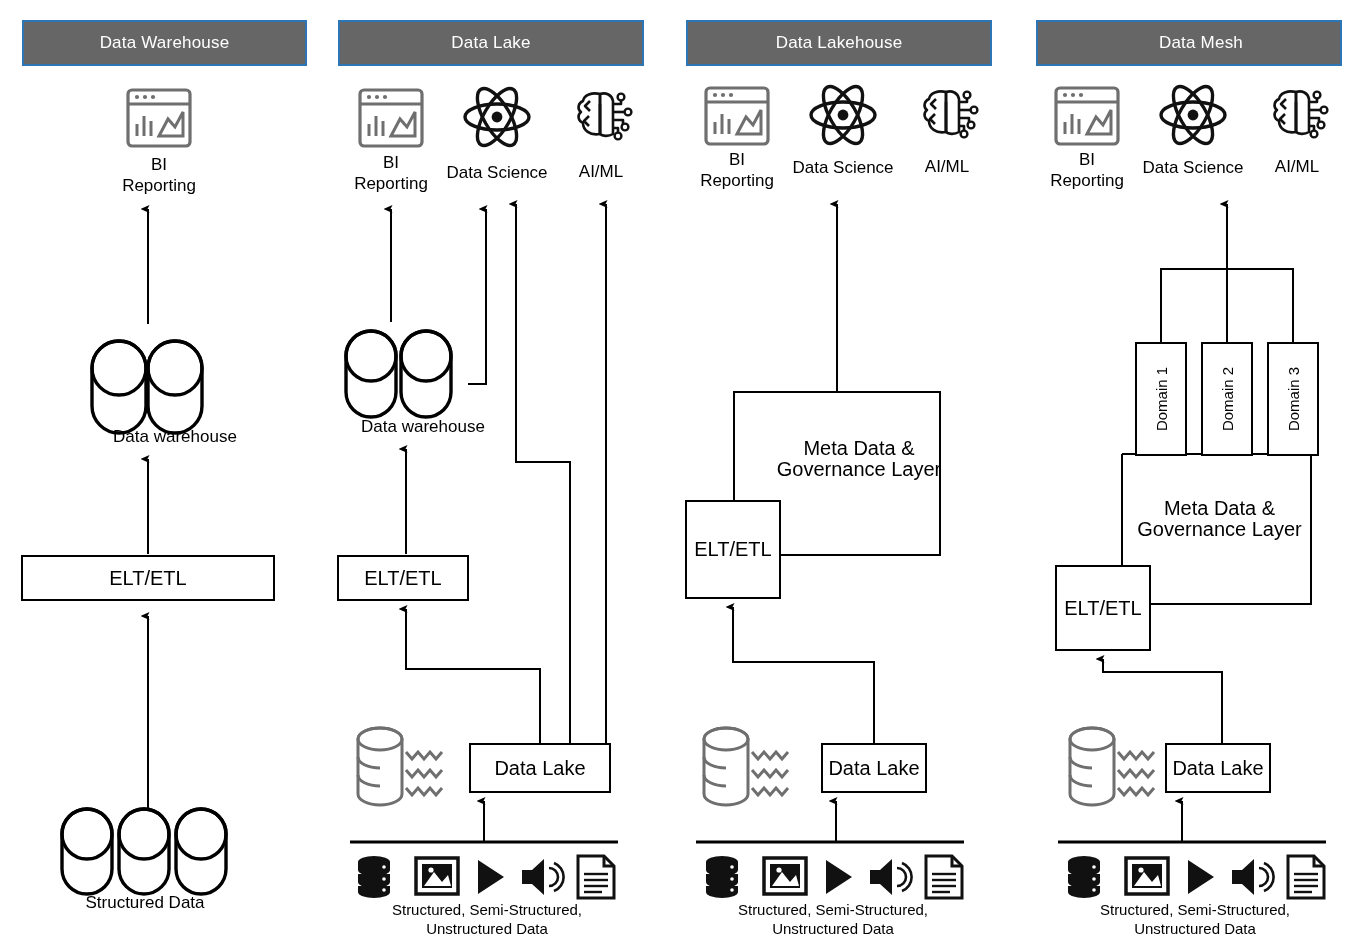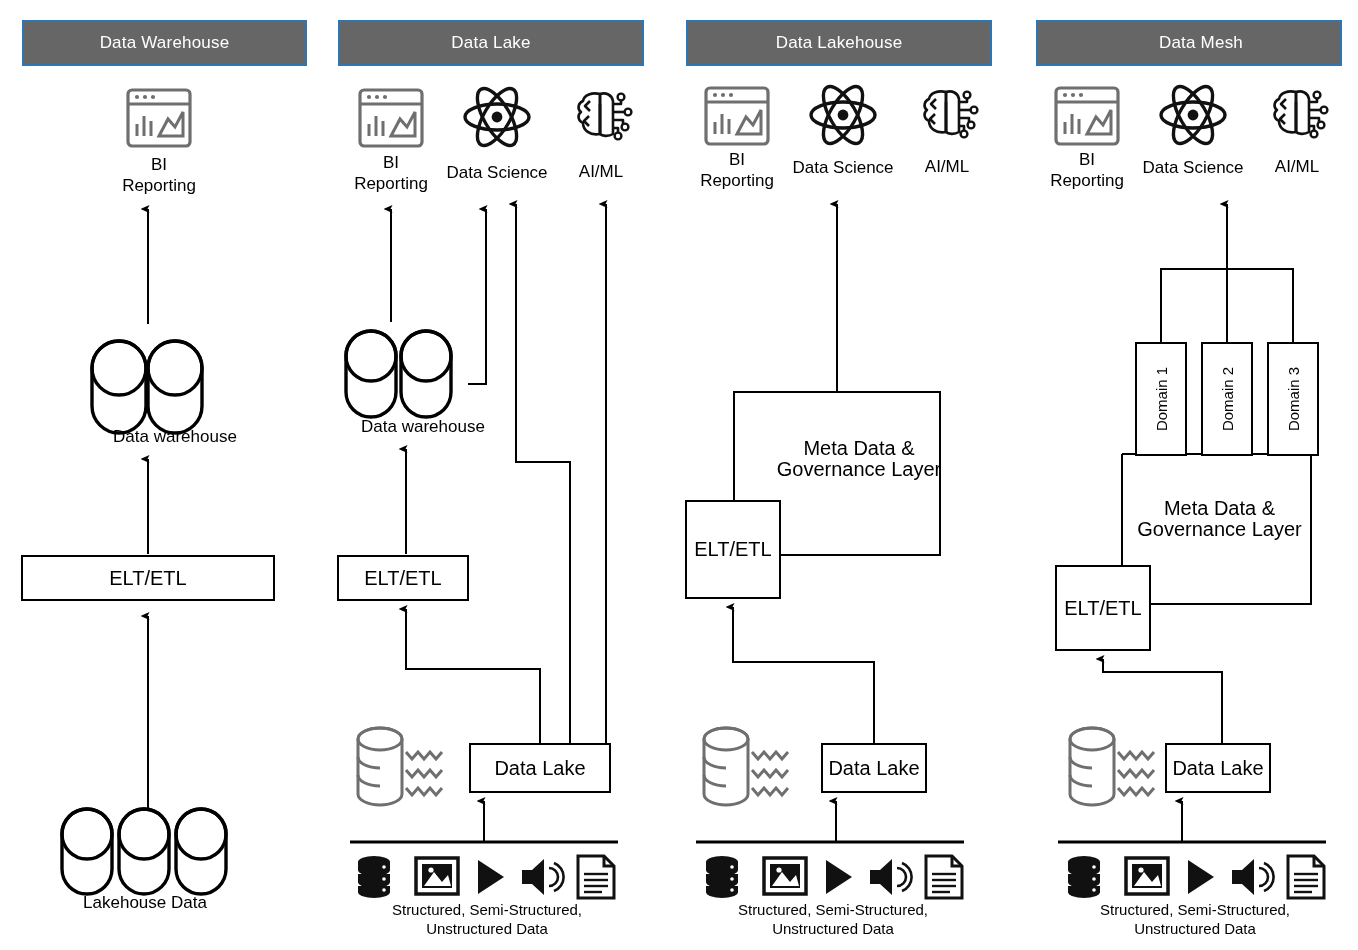--- a/index.html
+++ b/index.html
@@ -103,21 +103,21 @@
         </g>
       </svg>
     </div>
     <div class="lbl" style="left:76px;top:150px;width:122px;">BI
 Reporting</div>
 
     <div class="lbl" style="left:38px;top:422px;width:230px;">Data warehouse</div>
 
     <div class="boxtxt" style="left:0px;top:552px;width:252px;height:44px;">ELT/ETL</div>
 
-    <div class="lbl" style="left:12px;top:888px;width:222px;">Lakehouse Data</div>
+    <div class="lbl" style="left:12px;top:888px;width:222px;">Structured Data</div>
   </div>
 
   <div class="col" style="left:338px;width:306px;">
     <div class="hdr" style="width:306px;">Data Lake</div>
 
     <div class="svgwrap">
       <svg width="306" height="950" viewBox="0 0 306 950">
         <defs>
           <marker id="ah2" markerWidth="9" markerHeight="9" refX="4" refY="7.5" orient="auto" markerUnits="userSpaceOnUse">
             <path d="M4,0 L8,9 L4,7 L0,9 Z" fill="#000"></path>

